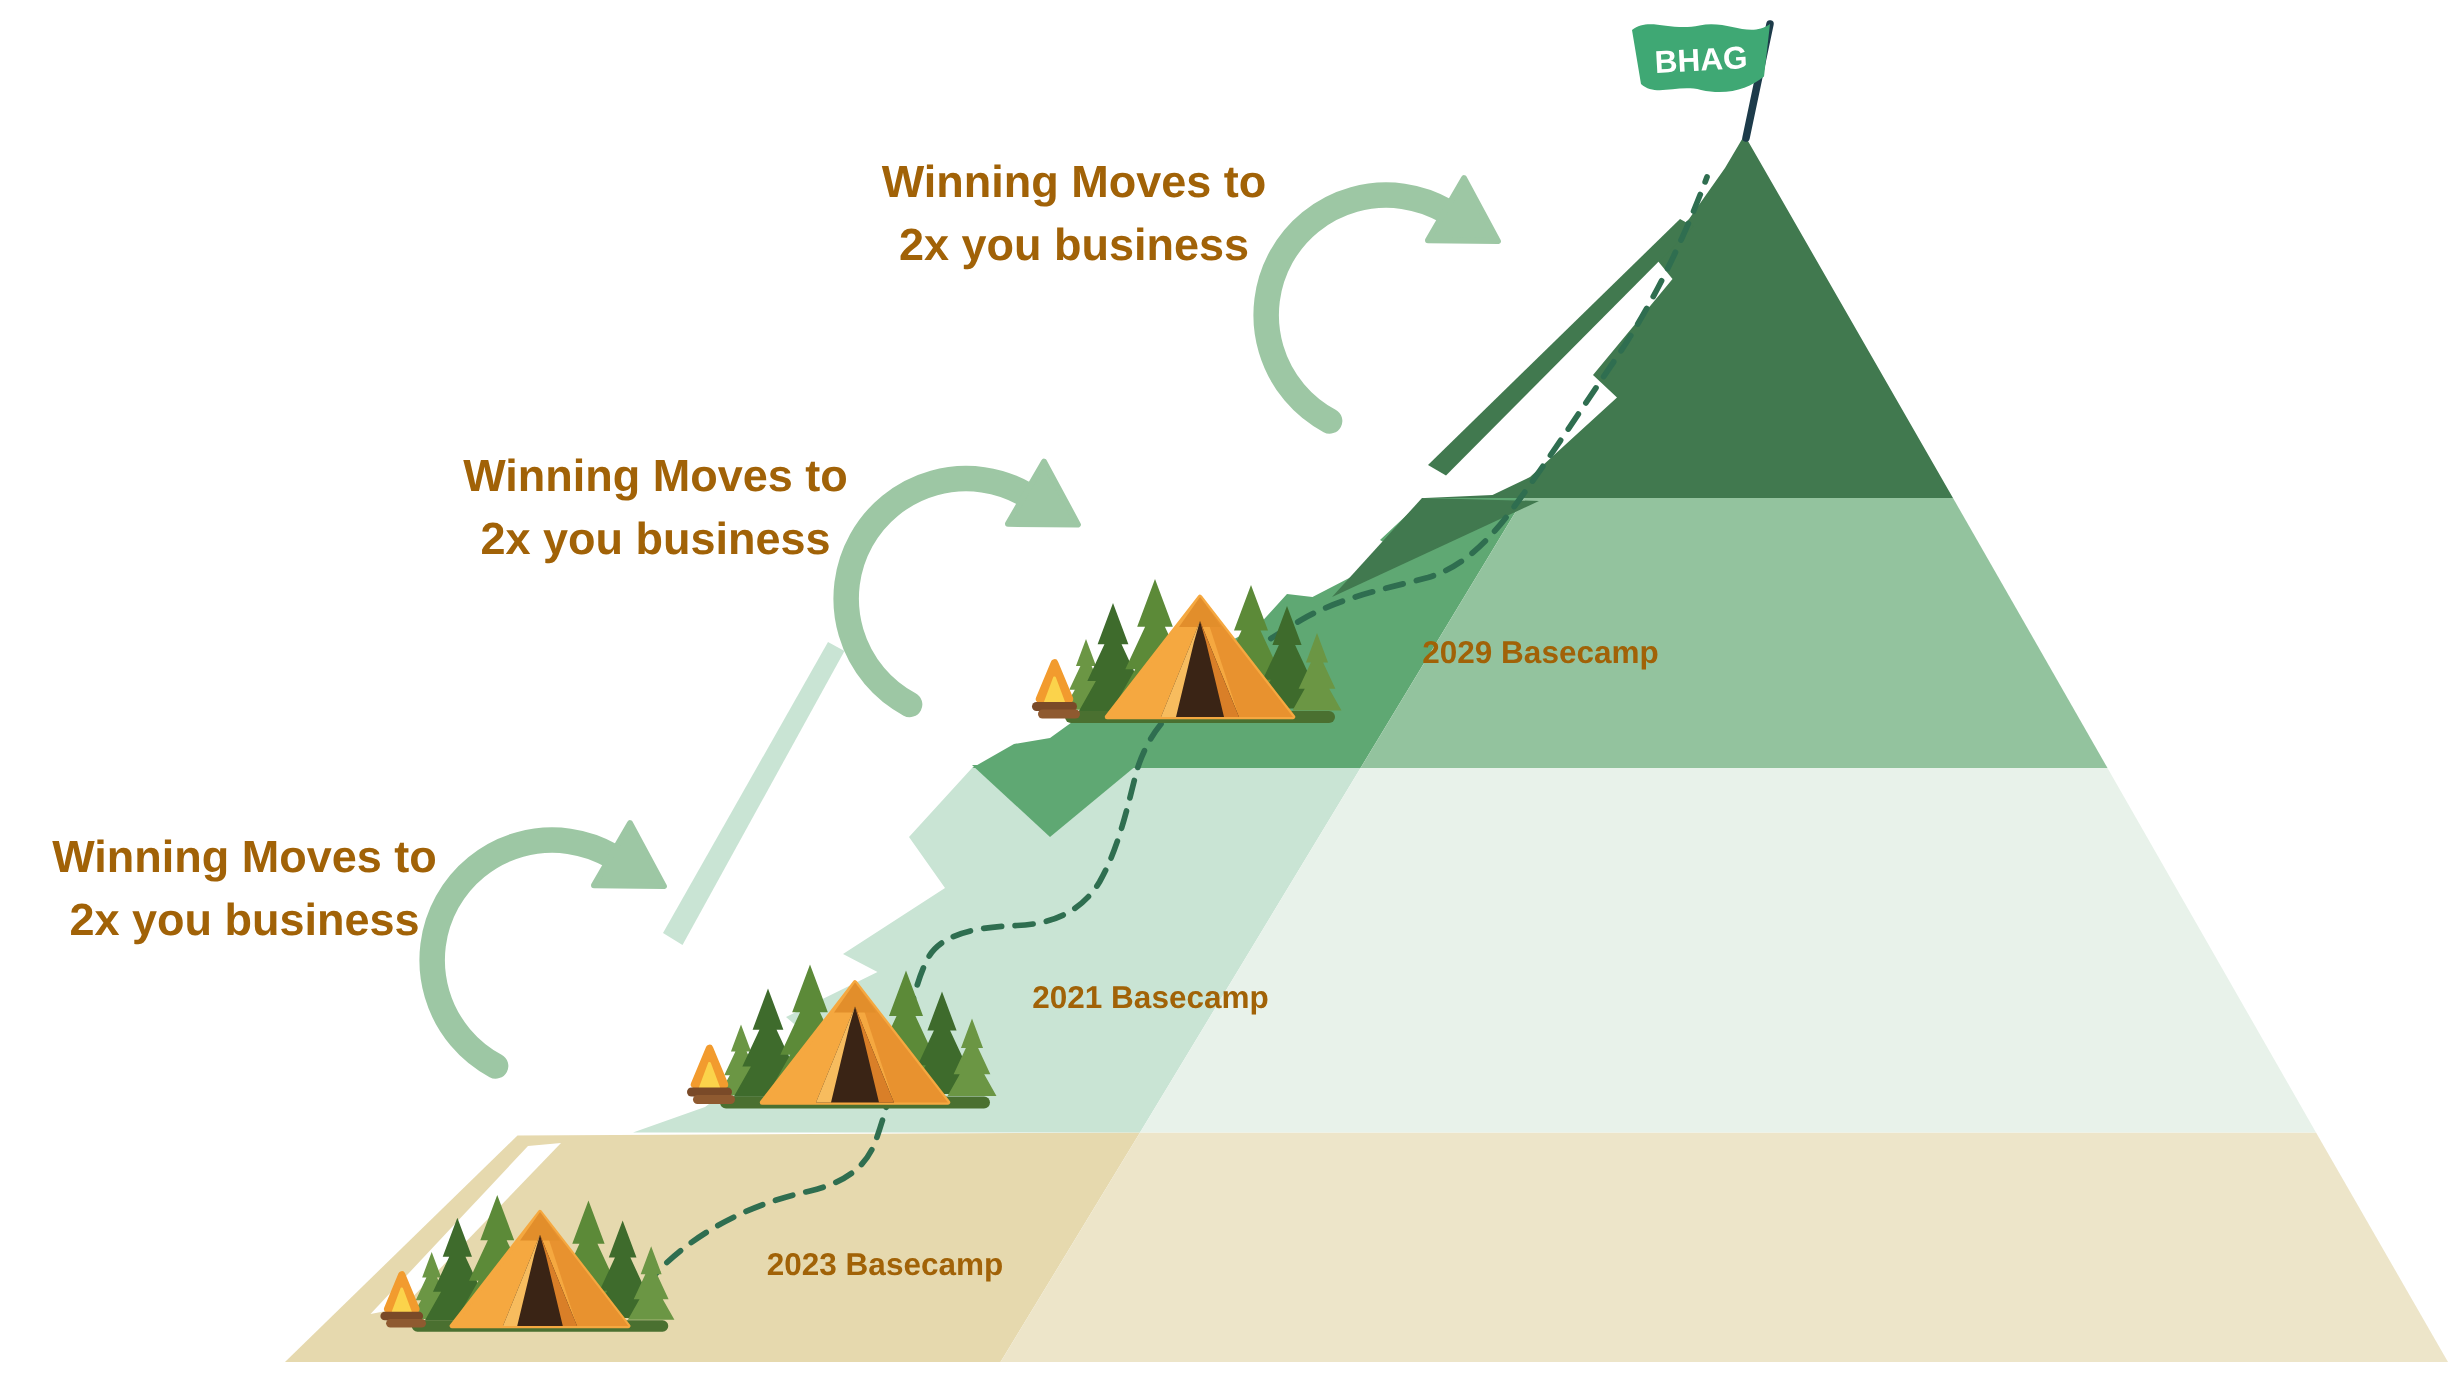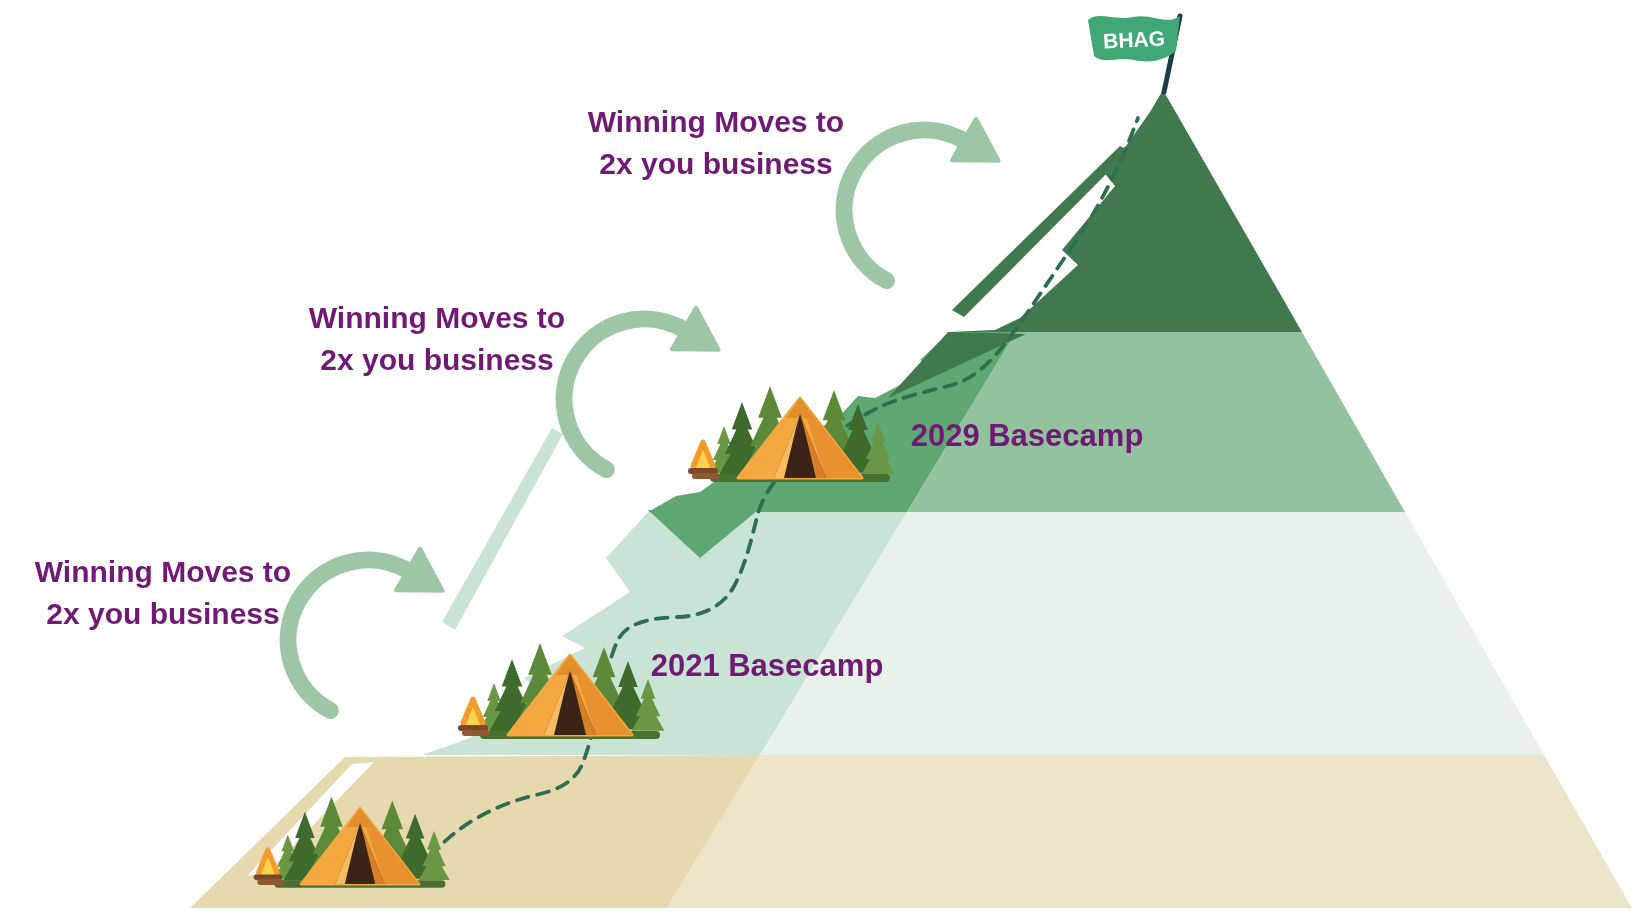--- a/index.html
+++ b/index.html
@@ -2,25 +2,25 @@
 <html><head>
 <meta charset="utf-8">
 <style>
   html,body{margin:0;padding:0;background:#ffffff;}
   #stage{
     position:relative;width:1640px;height:924px;background:#ffffff;overflow:hidden;
     font-family:"Liberation Sans", sans-serif;
   }
   #stage svg{position:absolute;left:0;top:0;}
   .txt{
-    position:absolute;color:#701a75;font-weight:700;text-align:center;
+    position:absolute;color:#a16207;font-weight:700;text-align:center;
     font-family:"Liberation Sans", sans-serif;
   }
   .winning{width:350px;font-size:30px;line-height:42px;letter-spacing:0px;}
-  .camp-label{width:300px;font-size:31px;line-height:34px;letter-spacing:0px;}
+  .camp-label{width:300px;font-size:21px;line-height:34px;letter-spacing:0px;}
 </style>
 </head>
 <body>
 
 <div id="stage">
 
   <svg width="1640" height="924" viewBox="0 0 1640 924">
     <defs>
 
       <path id="pine" d="M0 0 L10.8 28.9 L6 28.9 L18 54.7 L12 54.7 L24 76 L-24 76 L-12 54.7 L-18 54.7 L-6 28.9 L-10.8 28.9 Z"></path>
@@ -126,14 +126,15 @@
     <div>2x you business</div>
   </div>
 
   <div class="txt winning" style="left:-12px;top:551px;">
     <div>Winning Moves to</div>
     <div>2x you business</div>
   </div>
 
   <div class="txt camp-label" style="left:877px;top:419px;">2029 Basecamp</div>
   <div class="txt camp-label" style="left:617px;top:649px;">2021 Basecamp</div>
+  <div class="txt camp-label" style="left:440px;top:827px;">2023 Basecamp</div>
 
 </div>
 
 </body></html>

